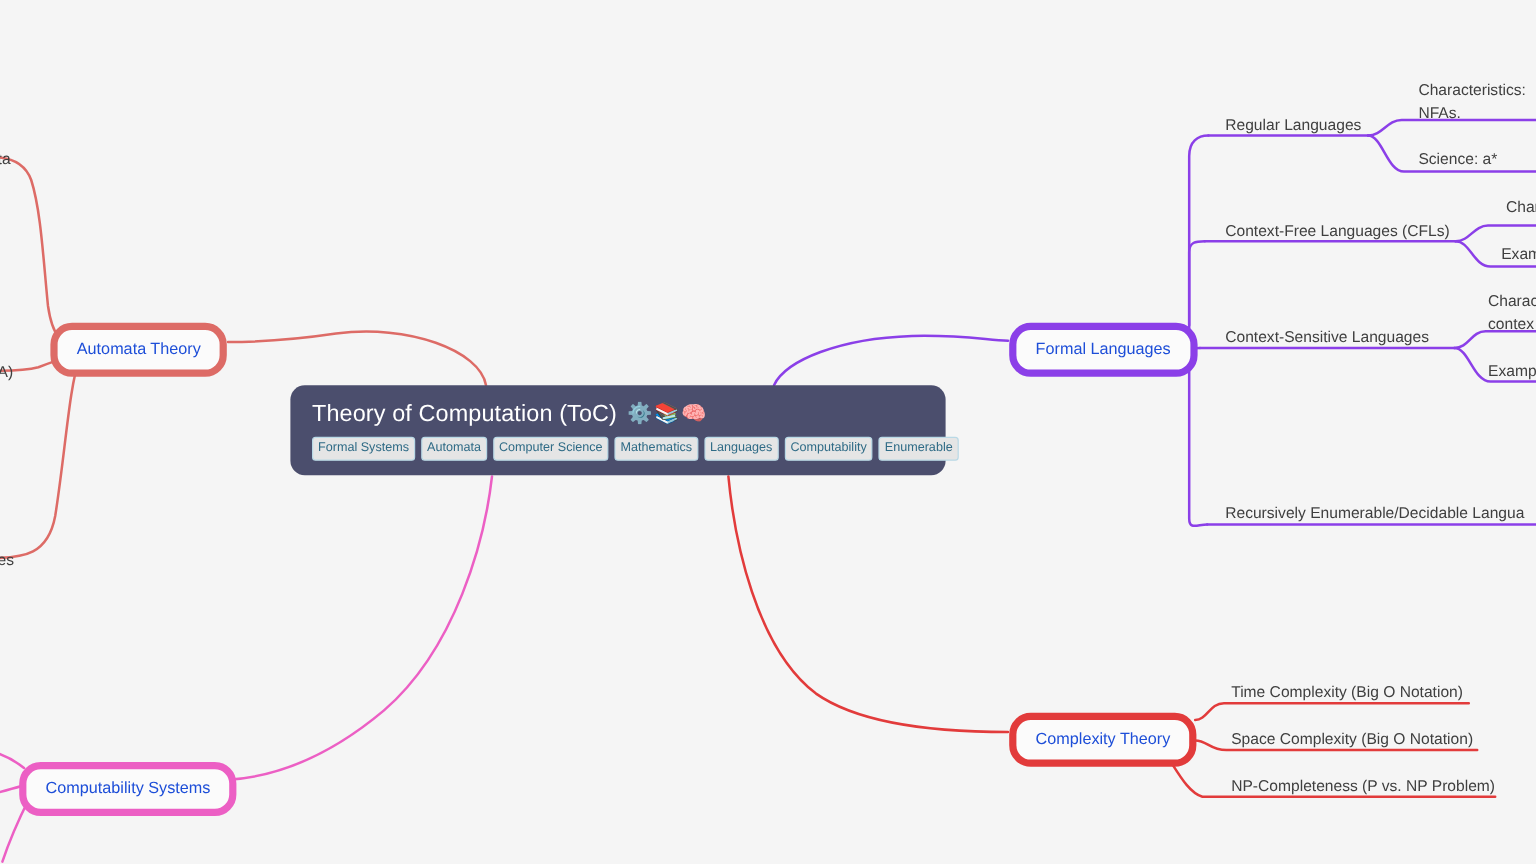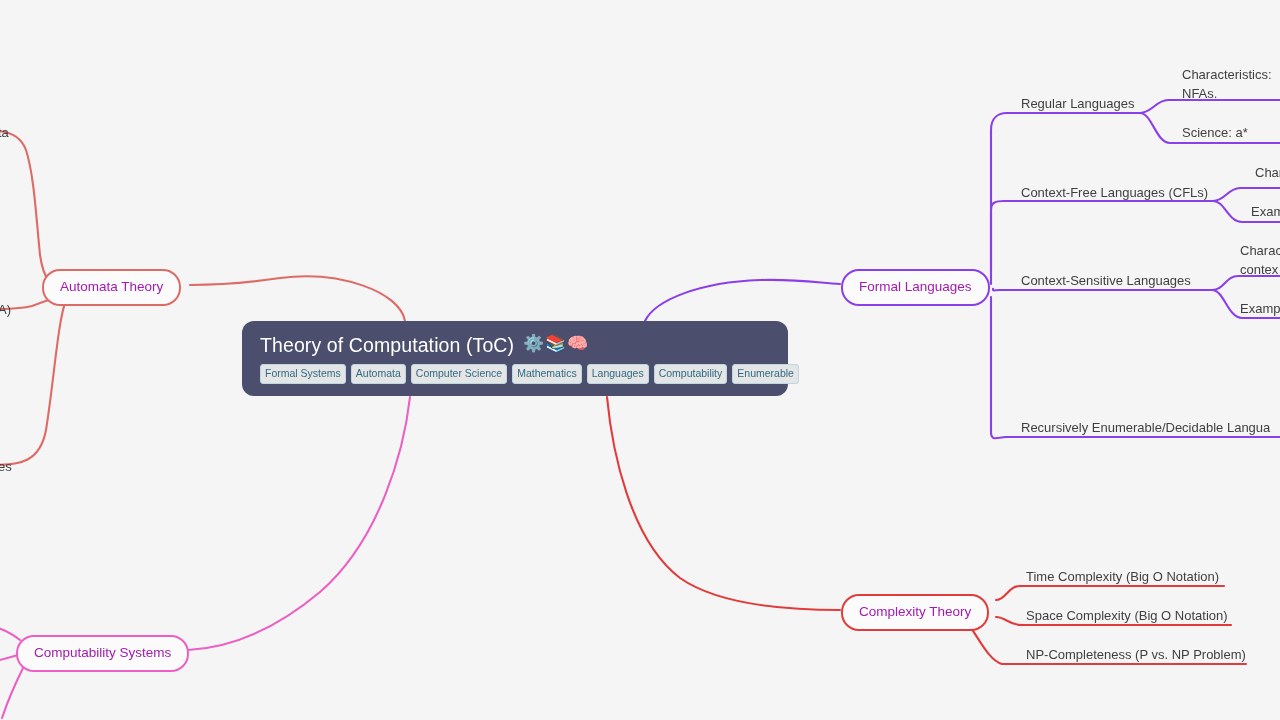--- a/index.html
+++ b/index.html
@@ -40,21 +40,21 @@
     padding: 14px 18px 12px 18px;
     z-index: 5;
   }
   .root-title {
     color: #ffffff;
     font-size: 19.5px;
     font-weight: 400;
     letter-spacing: 0.1px;
     line-height: 1.1;
     display: flex;
-    align-items: flex-start;
+    align-items: center;
     white-space: nowrap;
   }
   .root-emojis {
     margin-left: 9px;
     font-size: 17px;
     letter-spacing: 1px;
   }
   .root-tags {
     margin-top: 8px;
     display: flex;
@@ -70,22 +70,22 @@
     line-height: 1;
     padding: 3px 4px 4px 4px;
     white-space: nowrap;
   }
 
   
   .pill {
     position: absolute;
     background: #fbfbfb;
     border-radius: 18px;
-    border: 2px solid #22c55e;
-    color: #a21caf;
+    border: 6px solid #22c55e;
+    color: #1d4ed8;
     font-size: 13.5px;
     line-height: 1;
     padding: 9px 16px 10px 16px;
     white-space: nowrap;
     z-index: 4;
   }
   .pill.purple { border-color: #8b3fe8; }
   .pill.pink   { border-color: #ec5fc4; }
   .pill.red    { border-color: #e23b3b; }
   .pill.salmon { border-color: #dd6b66; }

